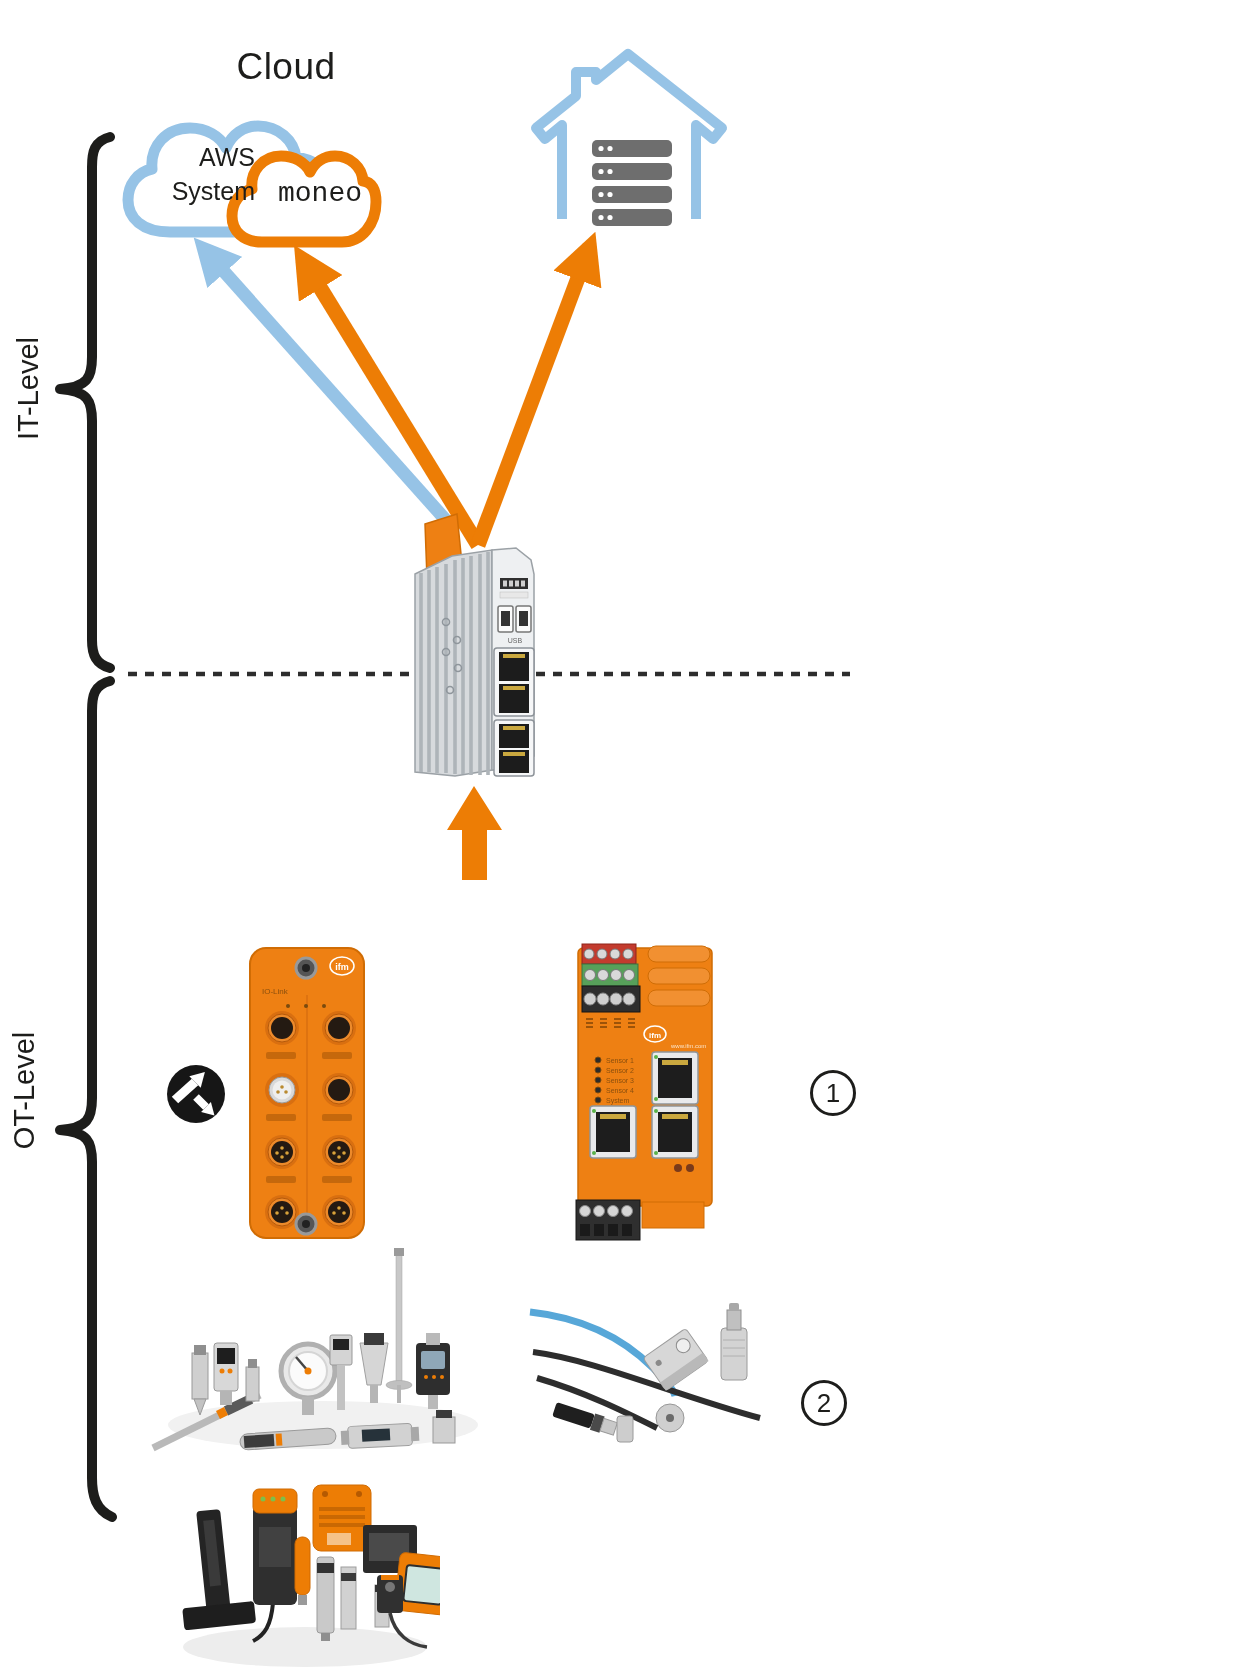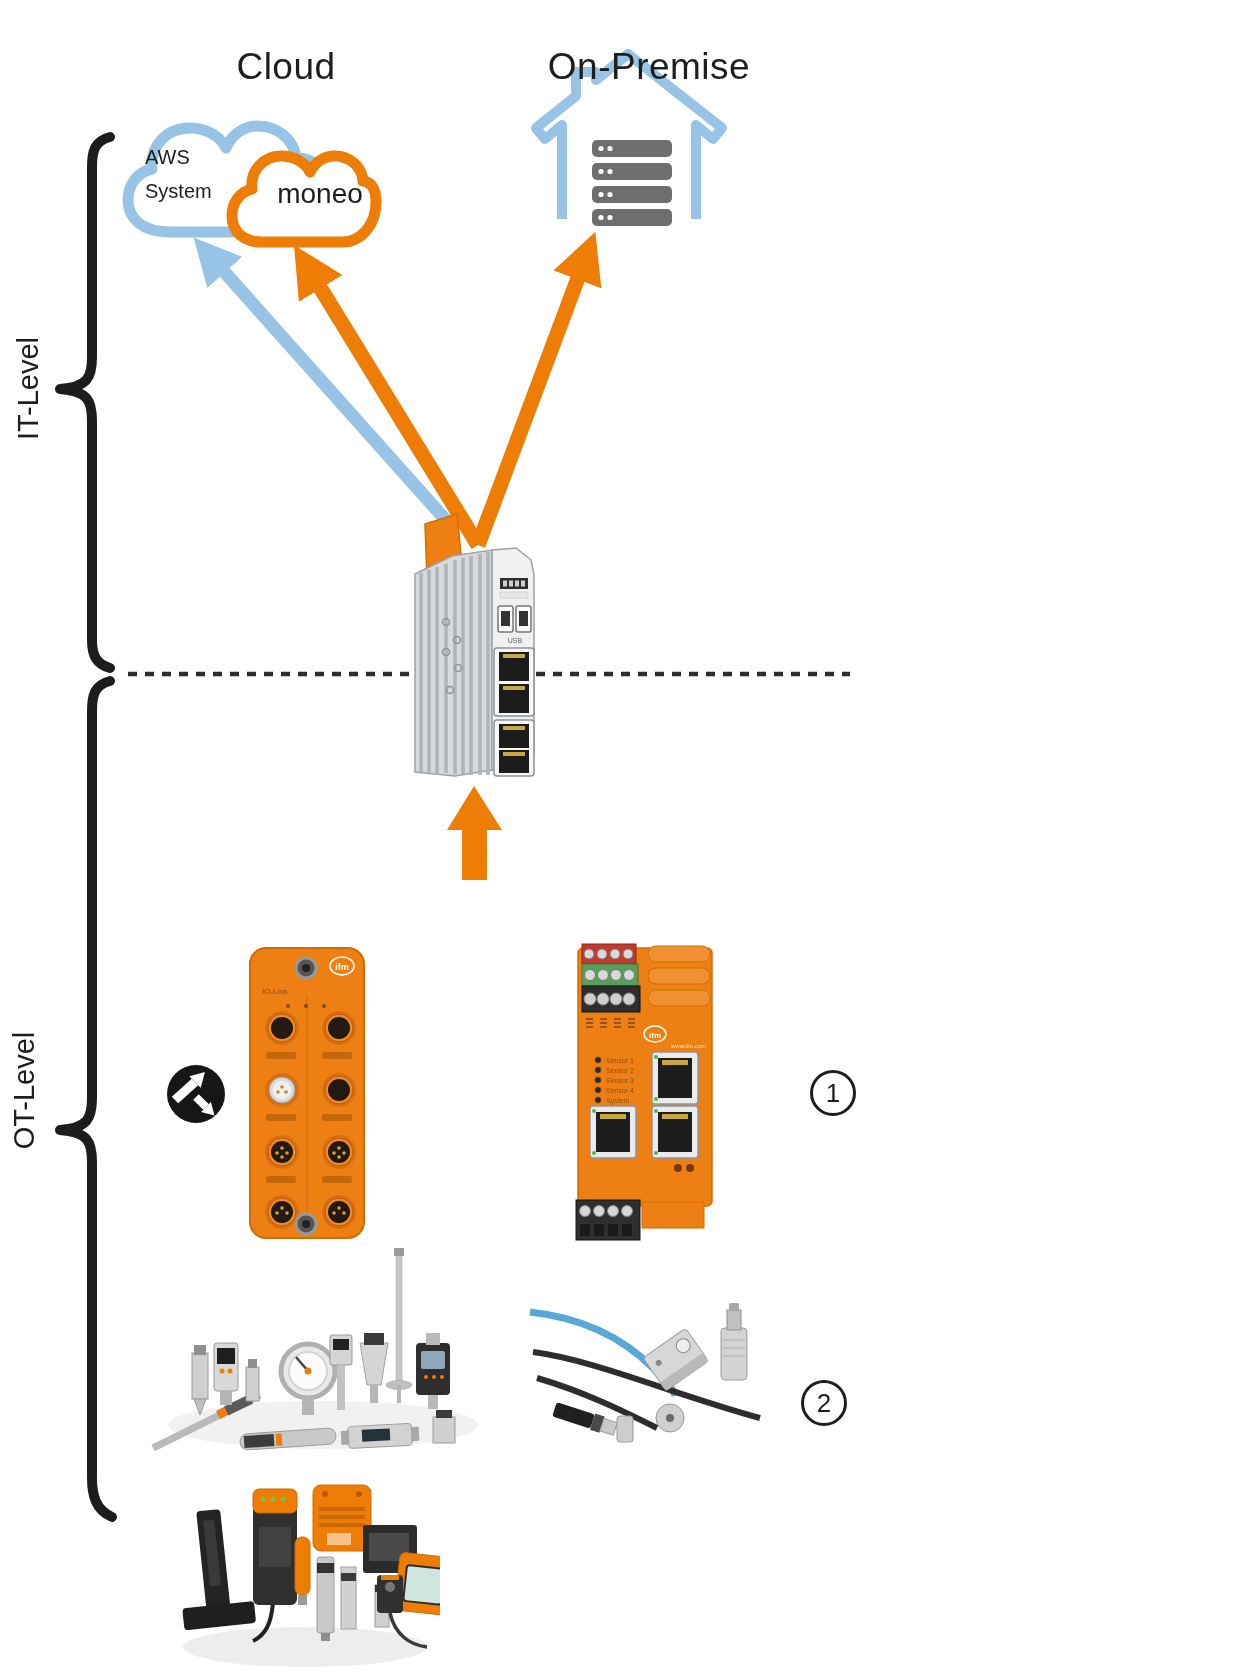--- a/index.html
+++ b/index.html
@@ -1,20 +1,20 @@
 <!DOCTYPE html>
 <html><head>
 <meta charset="utf-8">
 <style>
   html,body{margin:0;padding:0;background:#fff;}
   .canvas{position:relative;width:1260px;height:1680px;background:#fff;overflow:hidden;
           font-family:"Liberation Sans", sans-serif;color:#1d1d1b;}
   .abs{position:absolute;}
   .heading{font-size:37px;letter-spacing:.5px;text-align:center;}
-  .cloudtext{font-size:20px;line-height:34px;text-align:left;}
+  .cloudtext{font-size:25px;line-height:34px;text-align:right;}
   .moneotext{font-size:28px;text-align:center;}
   .protocols{font-size:34px;line-height:46px;}
   .leveltext{font-size:29px;text-align:center;transform:rotate(-90deg);transform-origin:center;}
   .callout{width:40px;height:40px;border:3px solid #1d1d1b;border-radius:50%;
            text-align:center;line-height:40px;font-size:26px;background:#fff;}
   svg{display:block;}
 </style>
 </head>
 <body>
 
@@ -411,27 +411,26 @@
       <rect x="222" y="80" width="54" height="58" rx="6" fill="#ED7D05" stroke="#d06c04"></rect>
       <rect x="230" y="92" width="38" height="36" rx="3" fill="#cfe6e0" stroke="#2e2e2e" stroke-width="2"></rect>
     </g>
     <rect x="202" y="100" width="26" height="38" rx="4" fill="#303030"></rect>
     <rect x="206" y="100" width="18" height="5" fill="#ED7D05"></rect>
     <circle cx="215" cy="112" r="5" fill="#777"></circle>
     <path d="M 215 138 C 220 160 235 170 252 172" fill="none" stroke="#3a3a3a" stroke-width="3.5"></path>
   </svg>
 
   <div class="abs heading" style="left:226px;top:46px;width:120px;">Cloud</div>
-  <div class="abs heading" style="left:539px;top:46px;width:220px;">On-Premise</div>
 
   <div class="abs cloudtext" style="left:145px;top:140px;width:110px;">
     <div>AWS</div>
     <div>System</div>
   </div>
-  <div class="abs moneotext" style="left:270px;top:178px;width:100px;">moneo</div>
+  <div class="abs moneotext" style="left:270px;top:178px;width:100px;font-family:Liberation Mono, monospace;">moneo</div>
 
 
   <div class="abs leveltext" style="left:-52px;top:372px;width:160px;">IT-Level</div>
   <div class="abs leveltext" style="left:-56px;top:1074px;width:160px;">OT-Level</div>
 
   <div class="abs callout" style="left:810px;top:1070px;">1</div>
   <div class="abs callout" style="left:801px;top:1380px;">2</div>
 
 </div>
 

